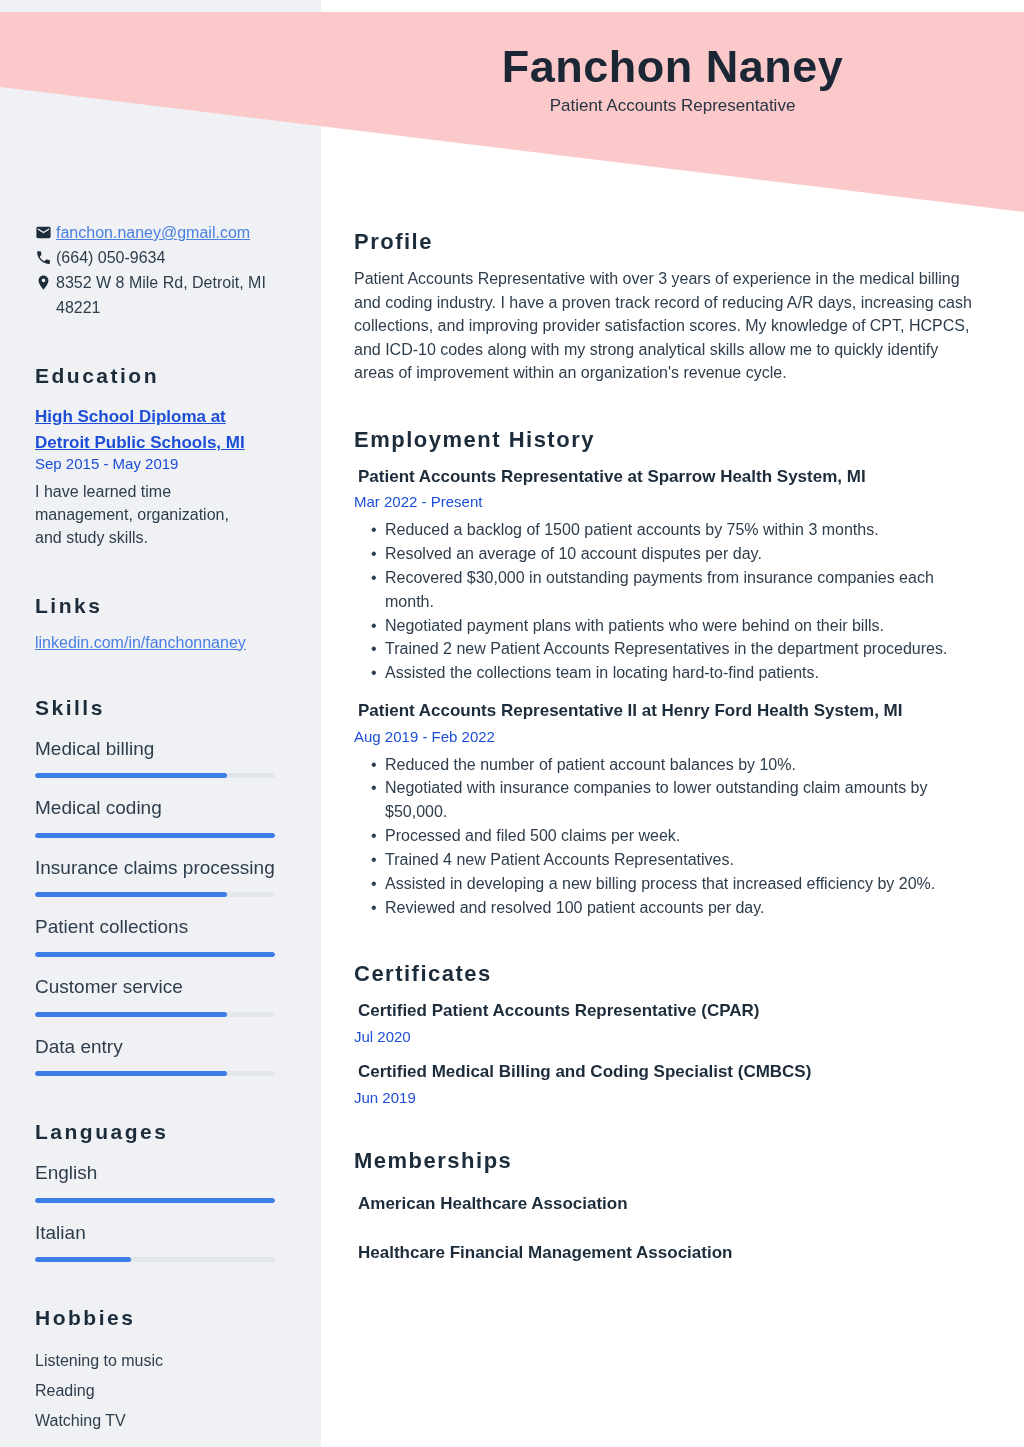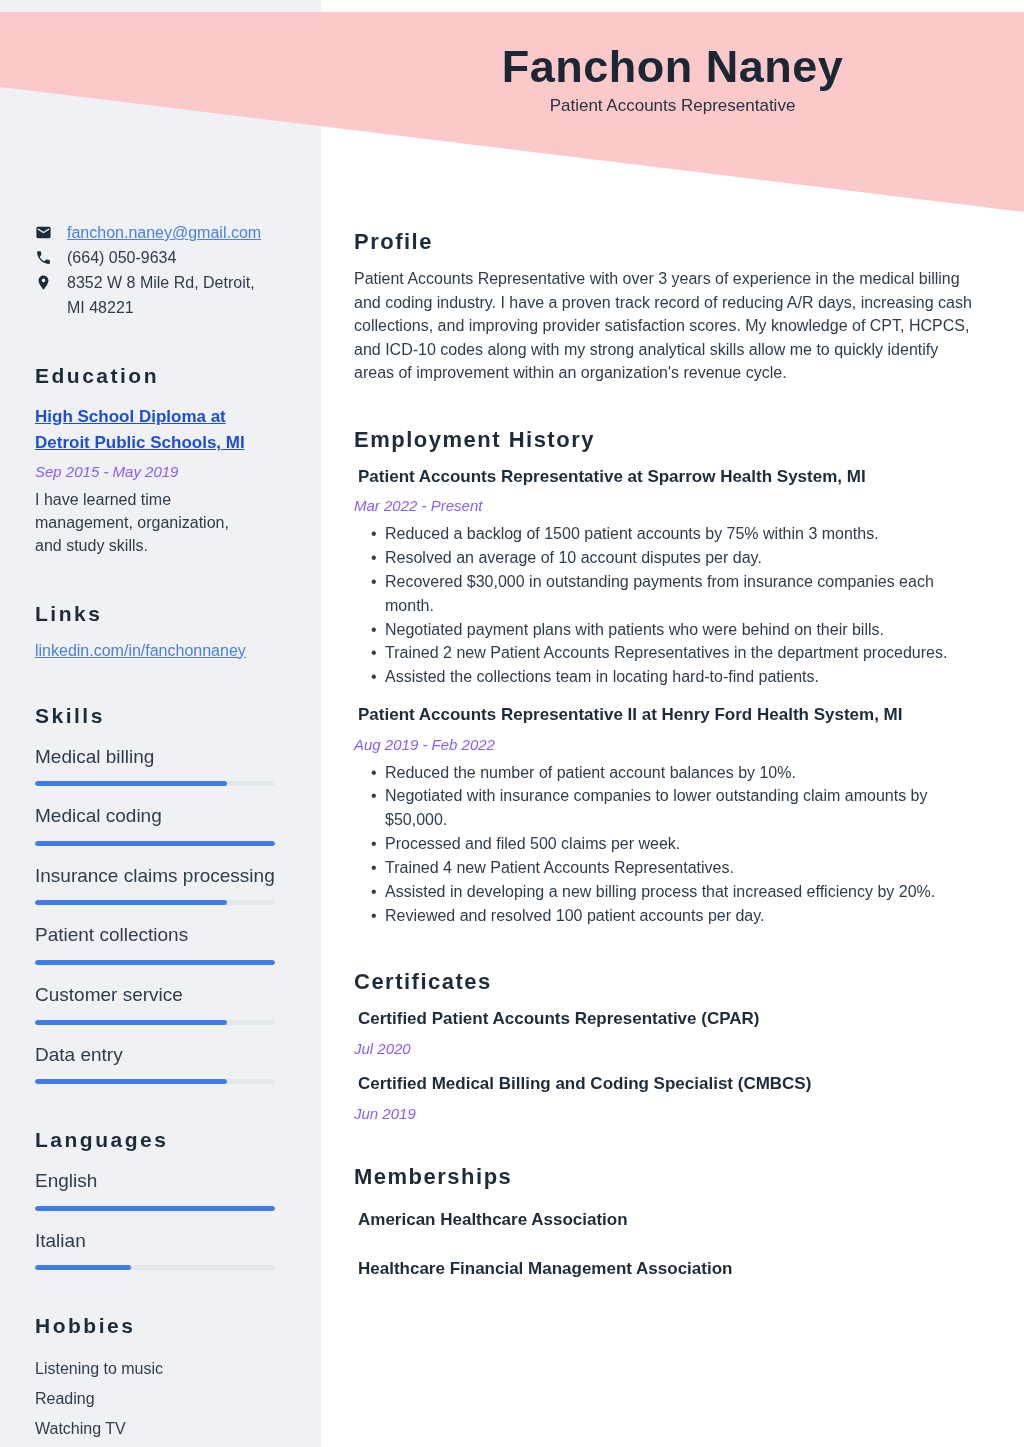--- a/index.html
+++ b/index.html
@@ -16,42 +16,42 @@
 
   
   .sidebar {
     position: absolute;
     left: 0; top: 0;
     width: 321px; height: 100%;
     background: #eff1f4;
     padding: 220px 46px 0 35px;
   }
   .contact { font-size: 16px; line-height: 25px; margin-bottom: 44px; }
-  .c-row { display: flex; gap: 15px; align-items: flex-start; }
+  .c-row { display: flex; gap: 4px; align-items: flex-start; }
   .c-icon { width: 17px; flex: 0 0 17px; height: 25px; display: flex; align-items: center; }
   .c-icon svg { width: 17px; height: 17px; fill: #1d2c3b; }
   a.link { color: #4a80e2; text-decoration: underline; }
 
   .side-section { margin-bottom: 44px; }
   .side-section h2 {
     margin: 0 0 16px 0;
     font-size: 21px;
     font-weight: 700;
     letter-spacing: 2.5px;
     color: #1d2c3b;
   }
   .edu-degree {
     margin: 0;
     font-size: 17px;
     font-weight: 700;
     line-height: 1.5;
     color: #1d4ed8;
     text-decoration: underline;
   }
-  .date-muted { font-size: 15px; color: #8b5cf6; margin: 8px 0 8px 0; font-style: italic; }
+  .date-muted { font-size: 15px; color: #1d4ed8; margin: 0 0 8px 0; }
   .edu-desc { margin: 8px 18px 0 0; font-size: 16px; line-height: 1.45; }
 
   .meter { margin-bottom: 17px; }
   .meter-label { font-size: 19px; line-height: 1.4; }
   .track {
     margin-top: 11px;
     width: 240px; height: 5px;
     background: #e3e6ea;
     border-radius: 3px;
     overflow: hidden;

